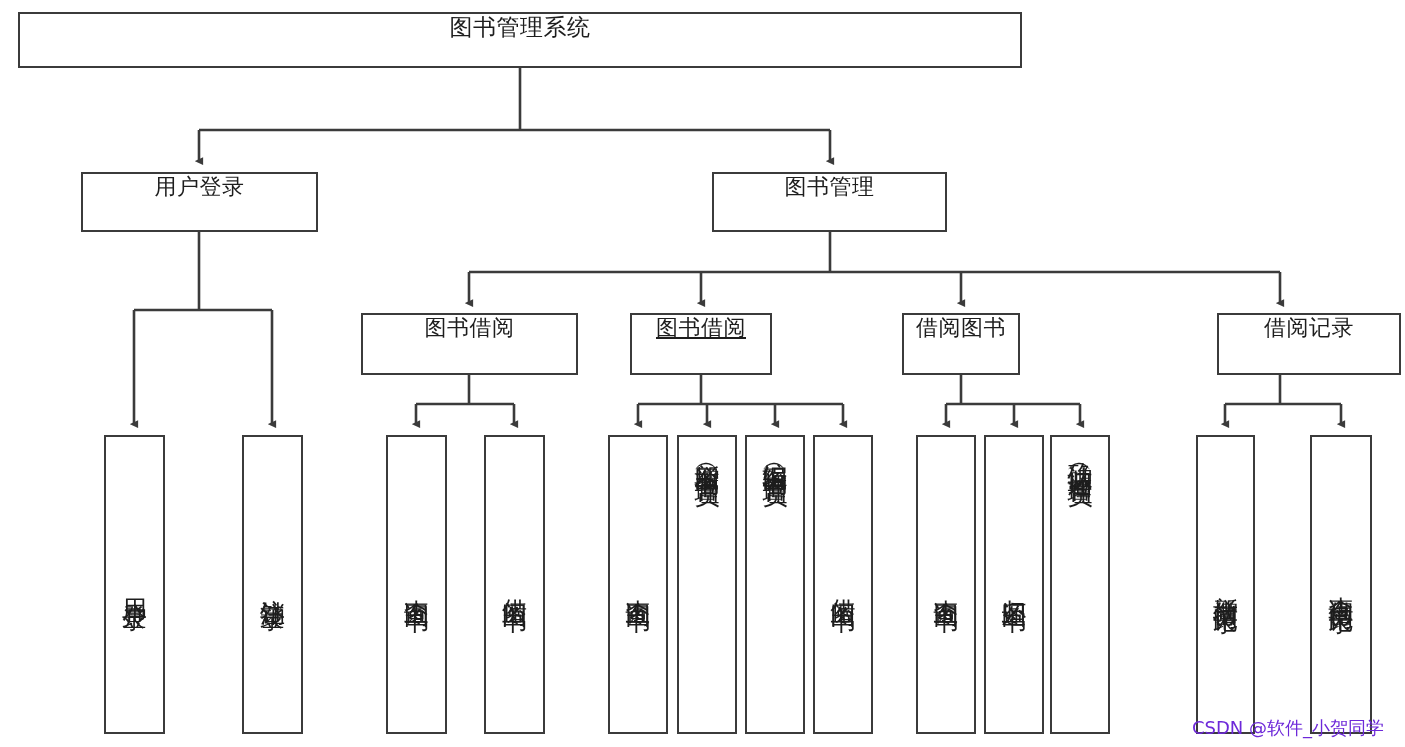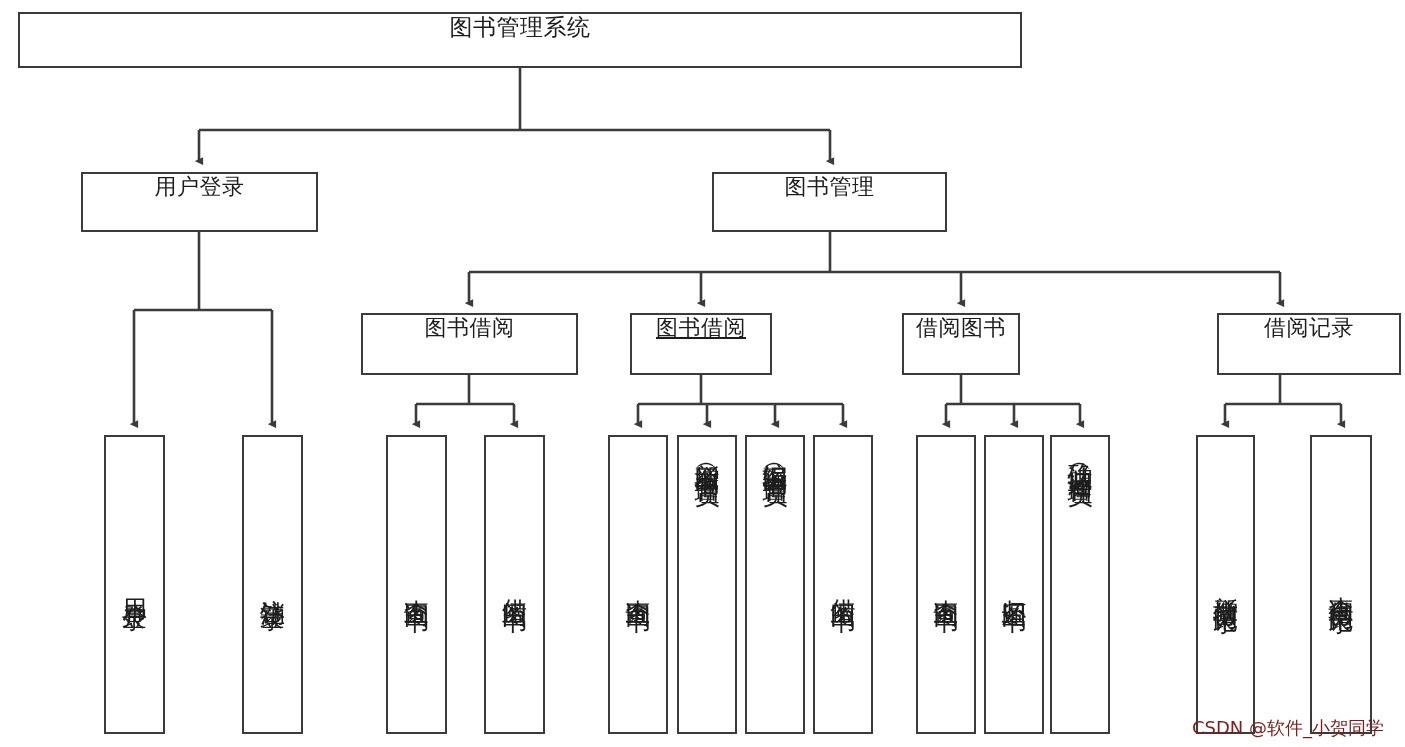--- a/index.html
+++ b/index.html
@@ -65,21 +65,21 @@
     letter-spacing: 3px;
     white-space: nowrap;
   }
   
   .node.vert.centered {
     align-items: center;
     padding-top: 0;
   }
   #watermark {
     position: absolute;
-    color: #7f1d1d;
+    color: #6d28d9;
     font-size: 18px;
     white-space: nowrap;
     z-index: 5;
     font-family: "DejaVu Sans", "Liberation Sans", sans-serif;
   }
 </style>
 </head>
 <body>
 
 <div id="diagram-root">

